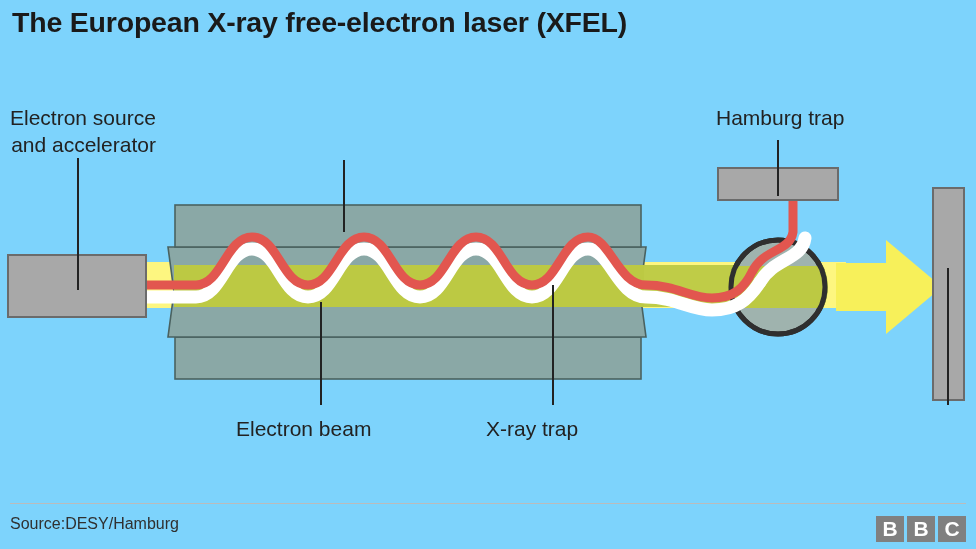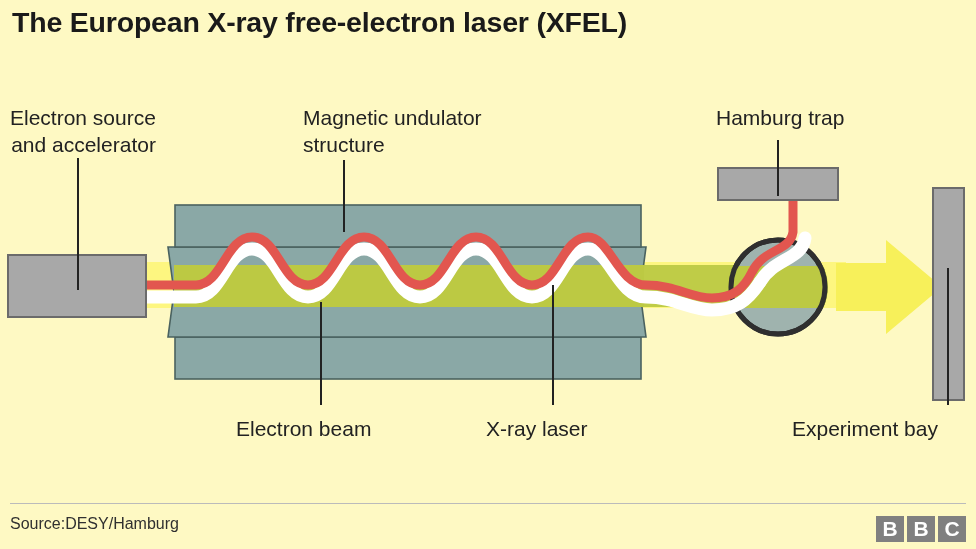--- a/index.html
+++ b/index.html
@@ -9,21 +9,21 @@
     background: #ffffff;
   }
   body {
     font-family: "Liberation Sans", sans-serif;
     -webkit-font-smoothing: antialiased;
   }
   #infographic {
     position: relative;
     width: 976px;
     height: 549px;
-    background: #fef9c3;
+    background: #7dd3fc;
     overflow: hidden;
   }
 
   
   #title {
     position: absolute;
     left: 12px;
     top: 6px;
     width: 940px;
     font-size: 28.5px;
@@ -158,26 +158,23 @@
       <line x1="344" y1="160" x2="344" y2="232" stroke="#222222" stroke-width="2"></line>
       <line x1="778" y1="140" x2="778" y2="196" stroke="#222222" stroke-width="2"></line>
       <line x1="321" y1="302" x2="321" y2="405" stroke="#222222" stroke-width="2"></line>
       <line x1="553" y1="285" x2="553" y2="405" stroke="#222222" stroke-width="2"></line>
       <line x1="948" y1="268" x2="948" y2="405" stroke="#222222" stroke-width="2"></line>
     </svg>
   </div>
 
   <div class="label" id="label-source">Electron source
 and accelerator</div>
-  <div class="label" id="label-undulator">Magnetic undulator
-structure</div>
   <div class="label" id="label-trap">Hamburg trap</div>
   <div class="label" id="label-ebeam">Electron beam</div>
-  <div class="label" id="label-xbeam">X-ray laser</div>
-  <div class="label" id="label-bay">Experiment bay</div>
+  <div class="label" id="label-xbeam">X-ray trap</div>
 
   <div id="footer-rule"></div>
   <div id="source-text">Source:DESY/Hamburg</div>
   <div id="bbc-logo">
     <span class="blk">B</span>
     <span class="blk">B</span>
     <span class="blk">C</span>
   </div>
 
 </div>

